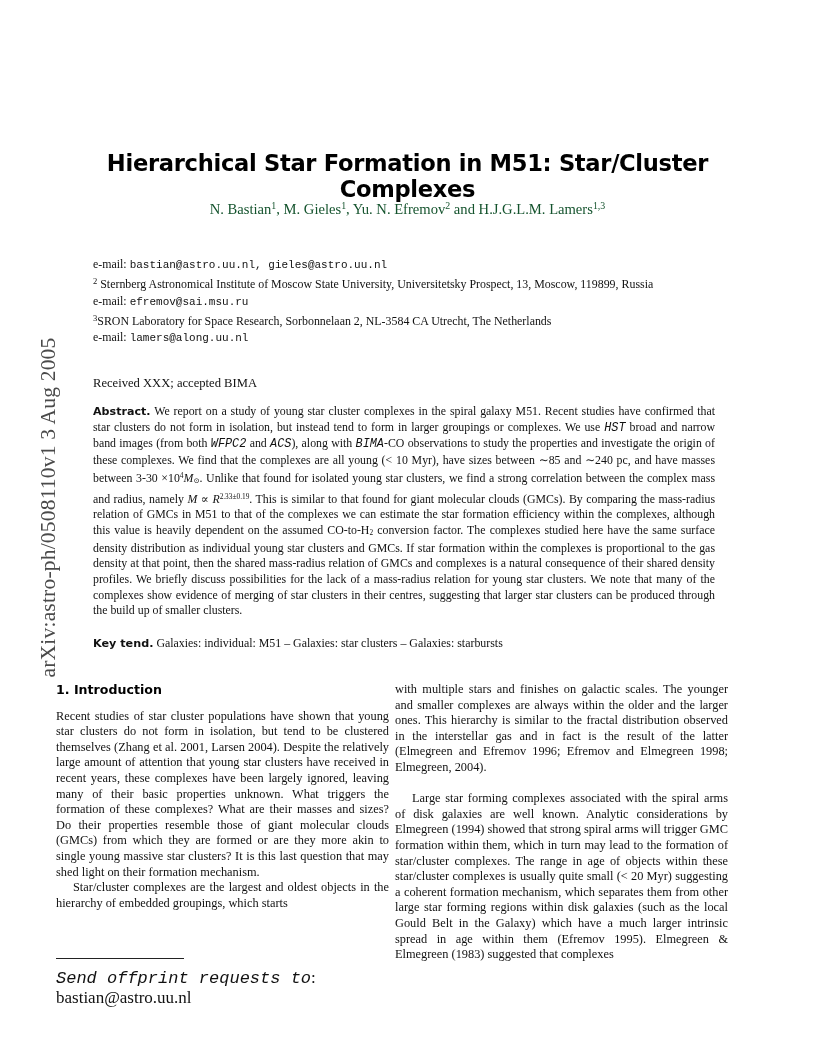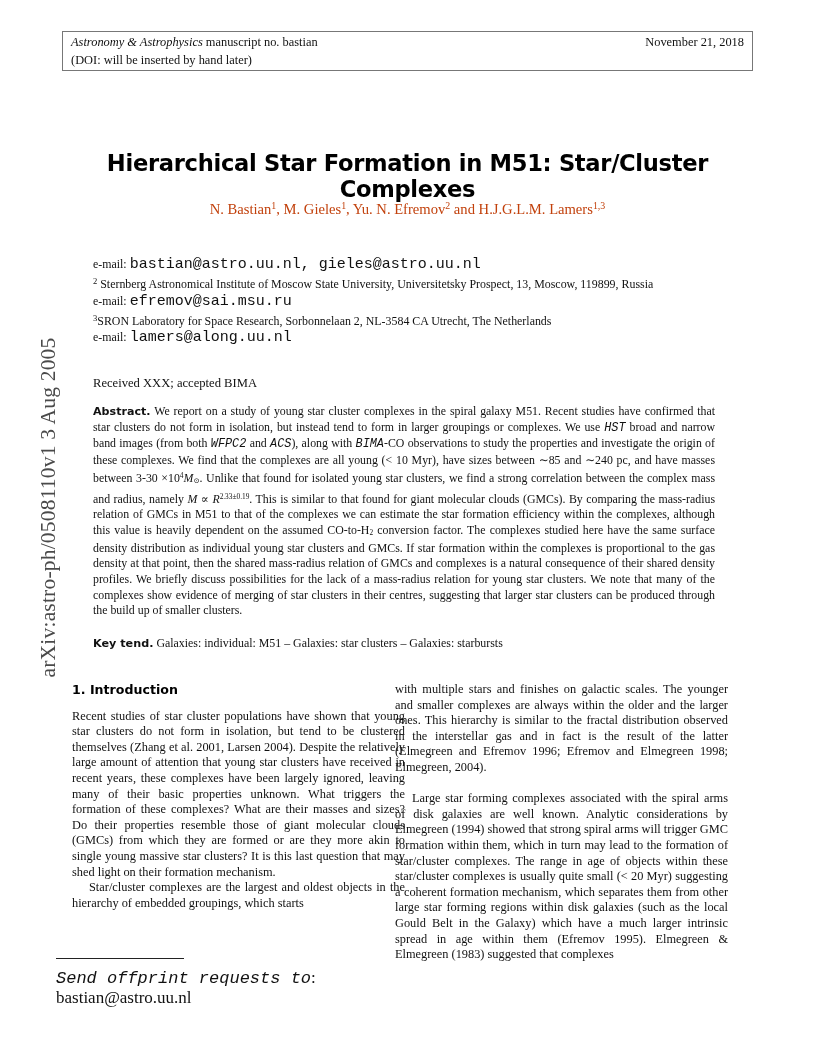--- a/index.html
+++ b/index.html
@@ -60,35 +60,35 @@
     font-weight: bold;
     font-size: 22.6px;
     letter-spacing: -0.3px;
     color: #000;
   }
   .authors {
     position:absolute;
     left: 62px; top: 200px; width: 691px;
     text-align: center;
     font-size: 14.6px;
-    color: #c2410c;
+    color: #14532d;
   }
   .authors sup { font-size: 0.68em; vertical-align: 0.52em; }
 
   
   .affil {
     position:absolute;
     left: 93px; top: 240px; width: 622px;
     font-size: 11.9px;
     line-height: 16.1px;
     color: #111;
     text-align: justify;
   }
   .affil sup { font-size: 0.72em; vertical-align: 0.5em; }
-  .mono { font-family: "Liberation Mono", "DejaVu Sans Mono", monospace; font-size: 15px; }
+  .mono { font-family: "Liberation Mono", "DejaVu Sans Mono", monospace; font-size: 11px; }
 
   
   .received {
     position:absolute;
     left: 93px; top: 376px; width: 622px;
     font-size: 12.6px;
     color: #111;
   }
 
   
@@ -117,21 +117,21 @@
   
   .col {
     position:absolute;
     top: 682px;
     width: 333px;
     font-size: 12.35px;
     line-height: 15.6px;
     text-align: justify;
     color: #111;
   }
-  .col-left  { left: 72px; }
+  .col-left  { left: 56px; }
   .col-right { left: 395px; }
   .sec-head {
     font-family:"DejaVu Sans","Liberation Sans",sans-serif;
     font-weight: bold;
     font-size: 12.6px;
     margin: 0 0 11px 0;
     color:#000;
   }
   .col p { margin: 0; }
   .col p.indent { text-indent: 17px; }
@@ -151,29 +151,20 @@
   }
   .footnote .it { font-style: italic; }
 </style>
 </head>
 <body>
 
 <div class="page">
 
   <div class="arxiv-stamp">arXiv:astro-ph/0508110v1  3 Aug 2005</div>
 
-  <div class="header-box">
-    <div class="row row1">
-      <span class="left"><span class="hdr-italic">Astronomy &amp; Astrophysics</span><span> manuscript no. bastian</span></span>
-      <span class="right">November 21, 2018</span>
-    </div>
-    <div class="row row2">
-      <span class="left">(DOI: will be inserted by hand later)</span>
-    </div>
-  </div>
 
   <div class="title">Hierarchical Star Formation in M51: Star/Cluster Complexes</div>
 
   <div class="authors">
     <span>N. Bastian</span><sup>1</sup><span>, M. Gieles</span><sup>1</sup><span>, Yu. N. Efremov</span><sup>2</sup><span> and H.J.G.L.M. Lamers</span><sup>1,3</sup>
   </div>
 
   <div class="affil">
     <br>
     <span>e-mail: </span><span class="mono">bastian@astro.uu.nl, gieles@astro.uu.nl</span><br>

